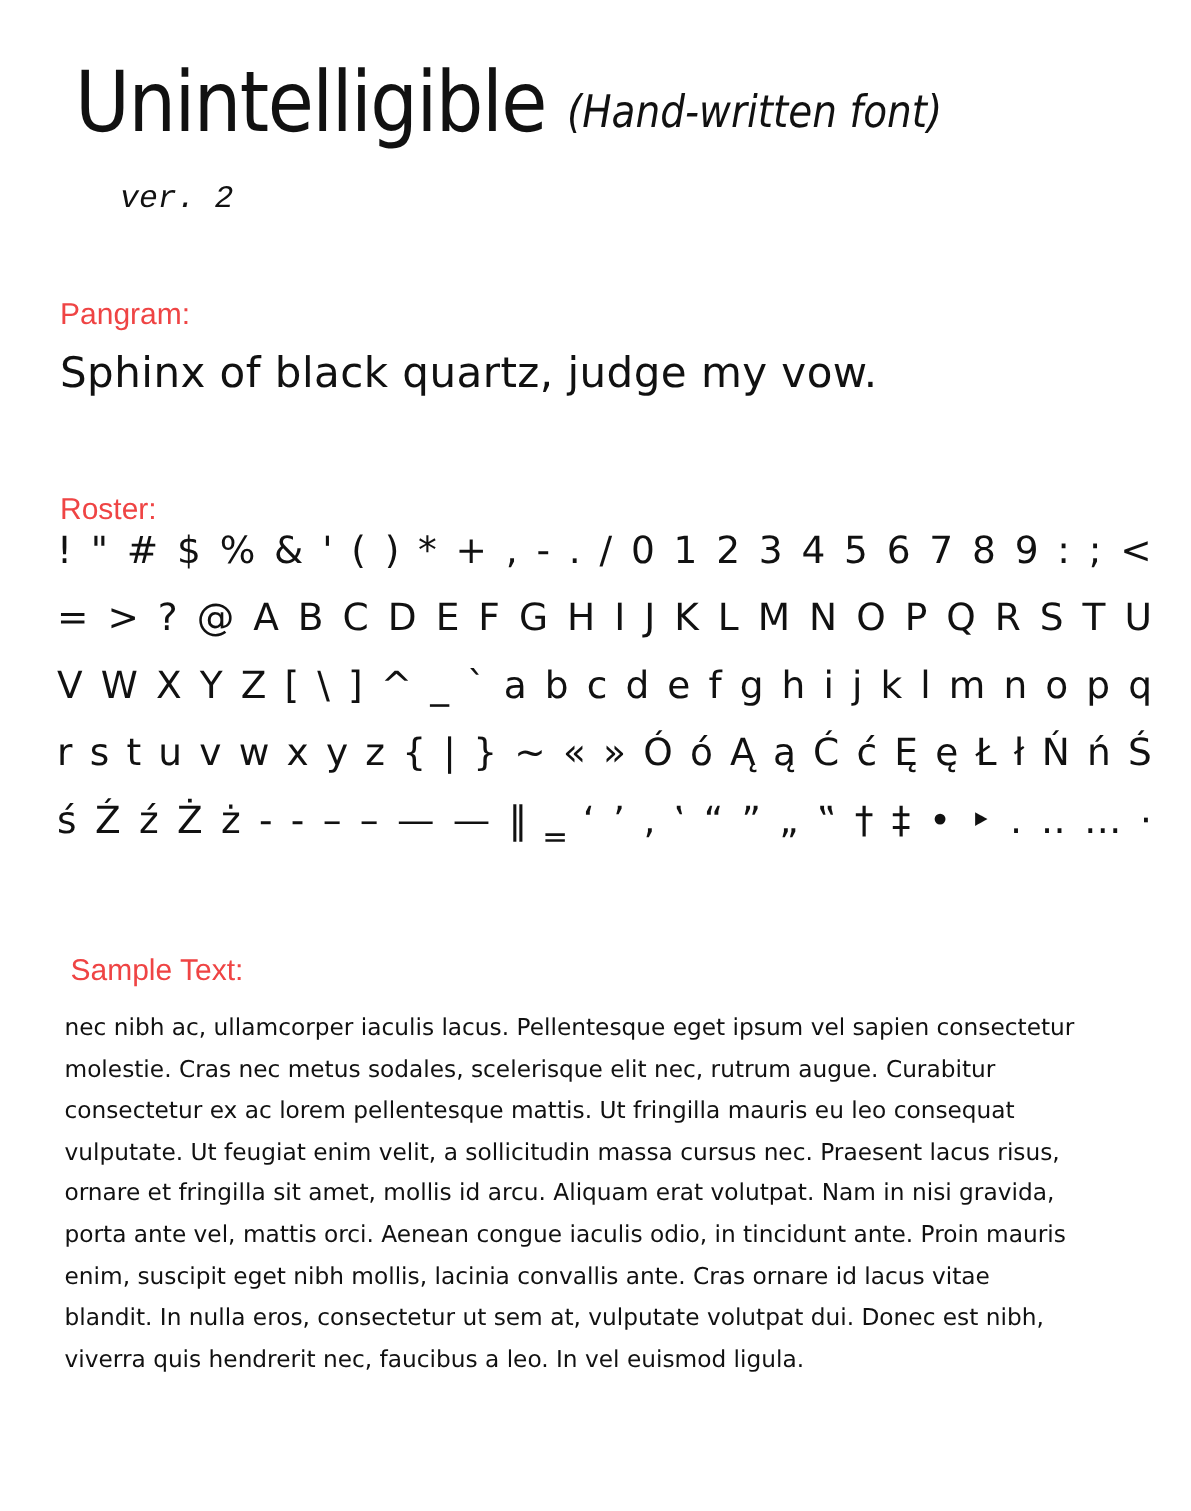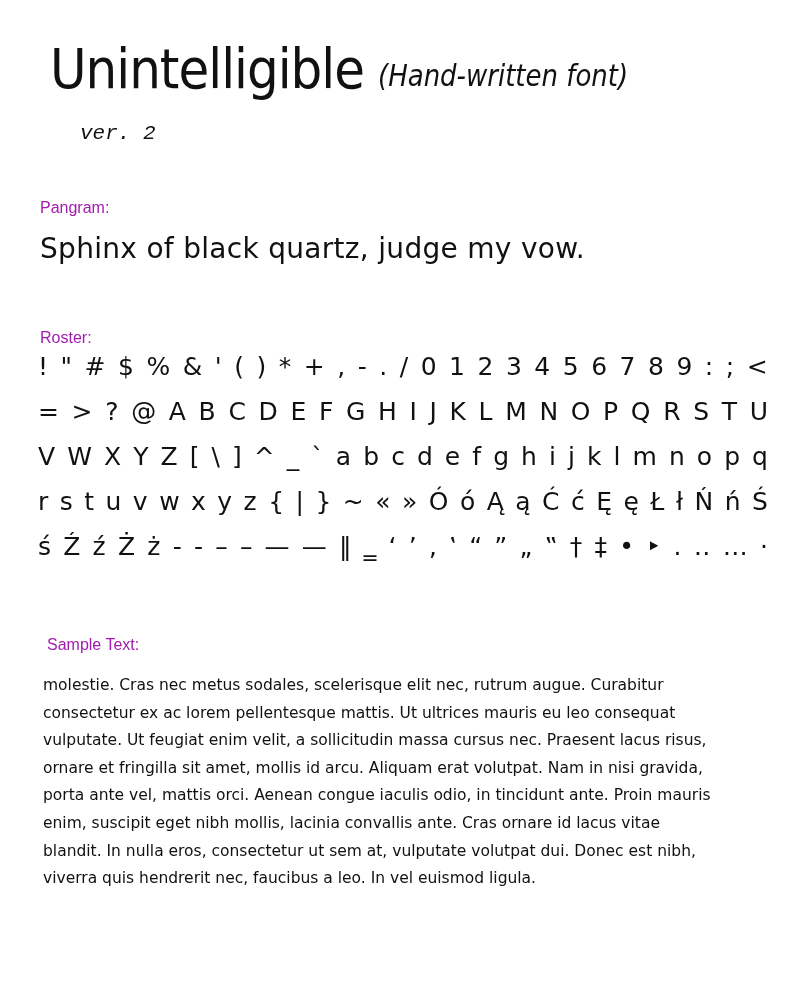--- a/index.html
+++ b/index.html
@@ -1,17 +1,17 @@
 <!DOCTYPE html>
 <html><head>
   <meta charset="utf-8">
   <style>
     html, body { margin: 0; padding: 0; background: #ffffff; }
     body { width: 794px; height: 1007px; position: relative; overflow: hidden; color: #111111; }
-    .label { font-family: "Liberation Sans", sans-serif; font-size: 16px; color: #a21caf; position: absolute; }
+    .label { font-family: "Liberation Sans", sans-serif; font-size: 20px; color: #ef4444; position: absolute; }
 
     .title { position: absolute; left: 50px; top: 36px; font-family: "DejaVu Sans", sans-serif; font-size: 50px; letter-spacing: -1px; font-weight: normal; transform: scaleY(1.12); transform-origin: left top; }
     .subtitle { position: absolute; left: 378px; top: 58px; font-family: "DejaVu Sans", sans-serif; font-style: oblique; font-size: 26px; transform: scaleY(1.15); transform-origin: left top; }
     .version { position: absolute; left: 80px; top: 122px; font-family: Liberation Mono, monospace; font-style: oblique; font-size: 21px; }
 
     .pangram-label { left: 40px; top: 199px; }
     .pangram { position: absolute; left: 40px; top: 232px; font-family: "DejaVu Sans", sans-serif; font-size: 28px; letter-spacing: 0.3px; }
 
     .roster-label { left: 40px; top: 316px; margin-top: 13px; }
     .roster { position: absolute; left: 38px; top: 352px; width: 730px; }
@@ -180,22 +180,23 @@
         <span>‣</span>
         <span>․</span>
         <span>‥</span>
         <span>…</span>
         <span>·</span>
       </div>
     </div>
 
   <div class="label sample-label">Sample Text:</div>
   <div class="sample">
+    <span class="sample-line">nec nibh ac, ullamcorper iaculis lacus. Pellentesque eget ipsum vel sapien consectetur</span>
     <span class="sample-line">molestie. Cras nec metus sodales, scelerisque elit nec, rutrum augue. Curabitur</span>
-    <span class="sample-line">consectetur ex ac lorem pellentesque mattis. Ut ultrices mauris eu leo consequat</span>
+    <span class="sample-line">consectetur ex ac lorem pellentesque mattis. Ut fringilla mauris eu leo consequat</span>
     <span class="sample-line">vulputate. Ut feugiat enim velit, a sollicitudin massa cursus nec. Praesent lacus risus,</span>
     <span class="sample-line">ornare et fringilla sit amet, mollis id arcu. Aliquam erat volutpat. Nam in nisi gravida,</span>
     <span class="sample-line">porta ante vel, mattis orci. Aenean congue iaculis odio, in tincidunt ante. Proin mauris</span>
     <span class="sample-line">enim, suscipit eget nibh mollis, lacinia convallis ante. Cras ornare id lacus vitae</span>
     <span class="sample-line">blandit. In nulla eros, consectetur ut sem at, vulputate volutpat dui. Donec est nibh,</span>
     <span class="sample-line">viverra quis hendrerit nec, faucibus a leo. In vel euismod ligula.</span>
   </div>
 </div>
 
 </body></html>

